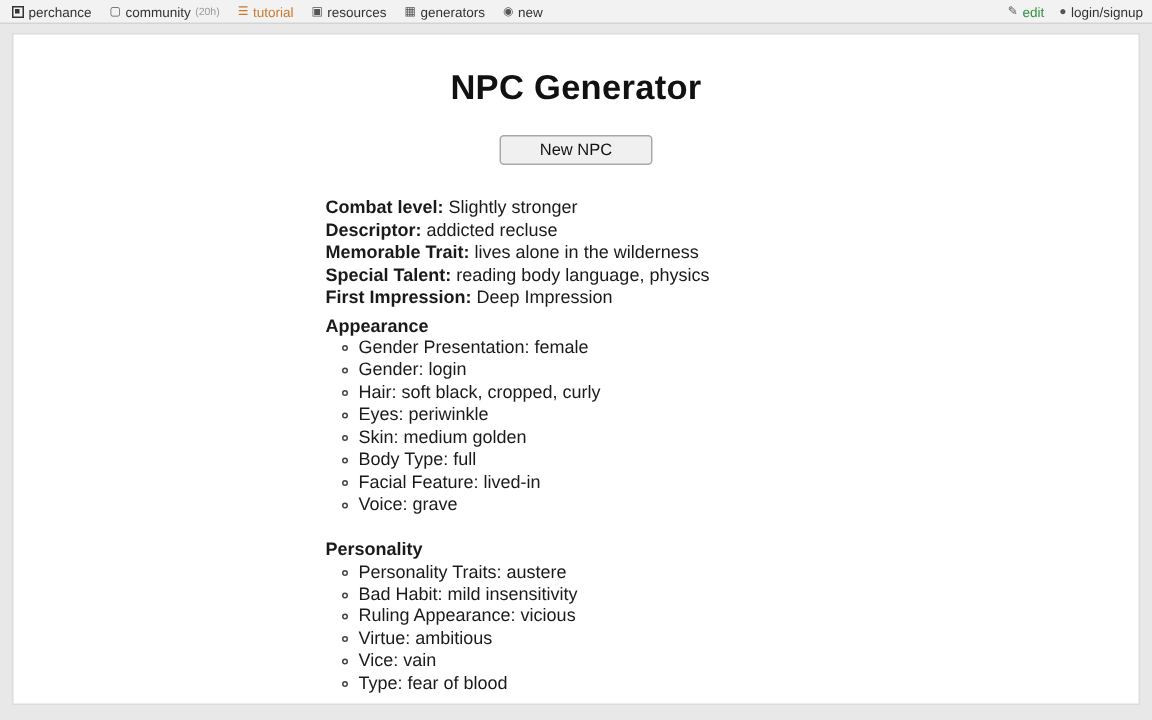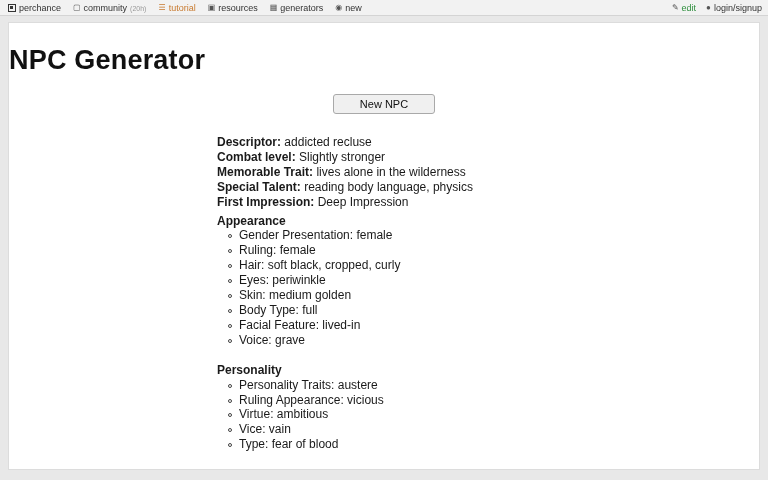--- a/index.html
+++ b/index.html
@@ -87,21 +87,22 @@
     background: #ffffff;
     margin: 6px 8px 0 8px;
     border: 1px solid #dcdcdc;
     height: 448px;
     box-sizing: border-box;
     overflow: hidden;
     position: relative;
   }
 
   h1.title {
-    font-size: 27px;
+    text-align: center;
+    font-size: 23px;
     font-weight: bold;
     margin: 22px 0 0 0;
     color: #111;
     letter-spacing: 0.2px;
   }
 
   .btn-wrap {
     text-align: center;
     margin-top: 18px;
   }
@@ -200,57 +201,58 @@
 
   <h1 class="title">NPC Generator</h1>
 
   <div class="btn-wrap">
     <button class="newnpc-btn">New NPC</button>
   </div>
 
   <div class="content">
 
     <div class="line">
+      <b>Combat level:</b>
+      <span>Slightly stronger</span>
+    </div>
+    <div class="line">
       <b>Descriptor:</b>
       <span>addicted recluse</span>
-    </div>
-    <div class="line">
-      <b>Combat level:</b>
-      <span>Slightly stronger</span>
     </div>
     <div class="line">
       <b>Memorable Trait:</b>
       <span>lives alone in the wilderness</span>
     </div>
     <div class="line">
       <b>Special Talent:</b>
       <span>reading body language, physics</span>
     </div>
     <div class="line">
       <b>First Impression:</b>
       <span>Deep Impression</span>
     </div>
 
     <div class="section-head">Appearance</div>
     <ul class="bullets">
       <li>Gender Presentation: female</li>
-      <li>Ruling: female</li>
+      <li>Gender: login</li>
       <li>Hair: soft black, cropped, curly</li>
       <li>Eyes: periwinkle</li>
       <li>Skin: medium golden</li>
       <li>Body Type: full</li>
       <li>Facial Feature: lived-in</li>
       <li>Voice: grave</li>
     </ul>
 
     <div class="gap"></div>
 
     <div class="section-head">Personality</div>
     <ul class="bullets">
       <li>Personality Traits: austere</li>
+      <li>Bad Habit: mild insensitivity</li>
       <li>Ruling Appearance: vicious</li>
       <li>Virtue: ambitious</li>
       <li>Vice: vain</li>
       <li>Type: fear of blood</li>
     </ul>
 
   </div>
 </div>
 
 </body></html>

